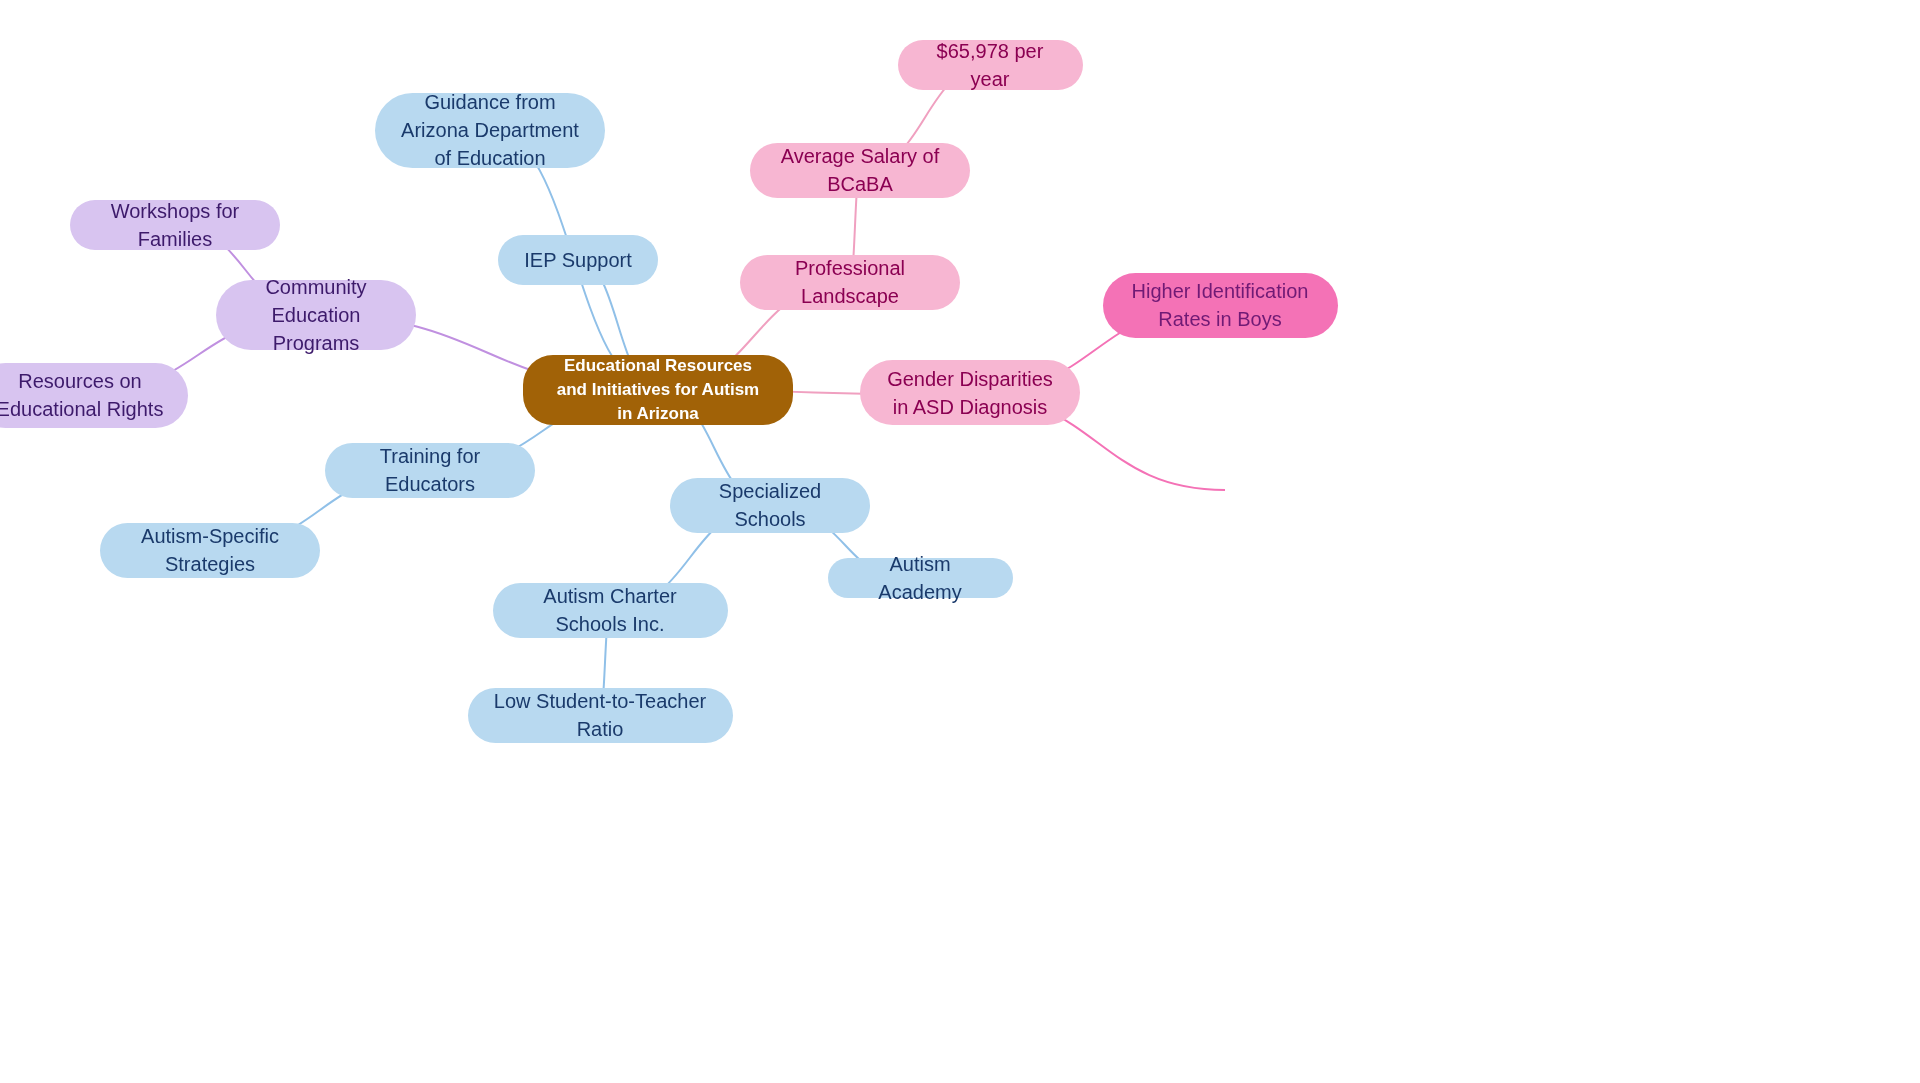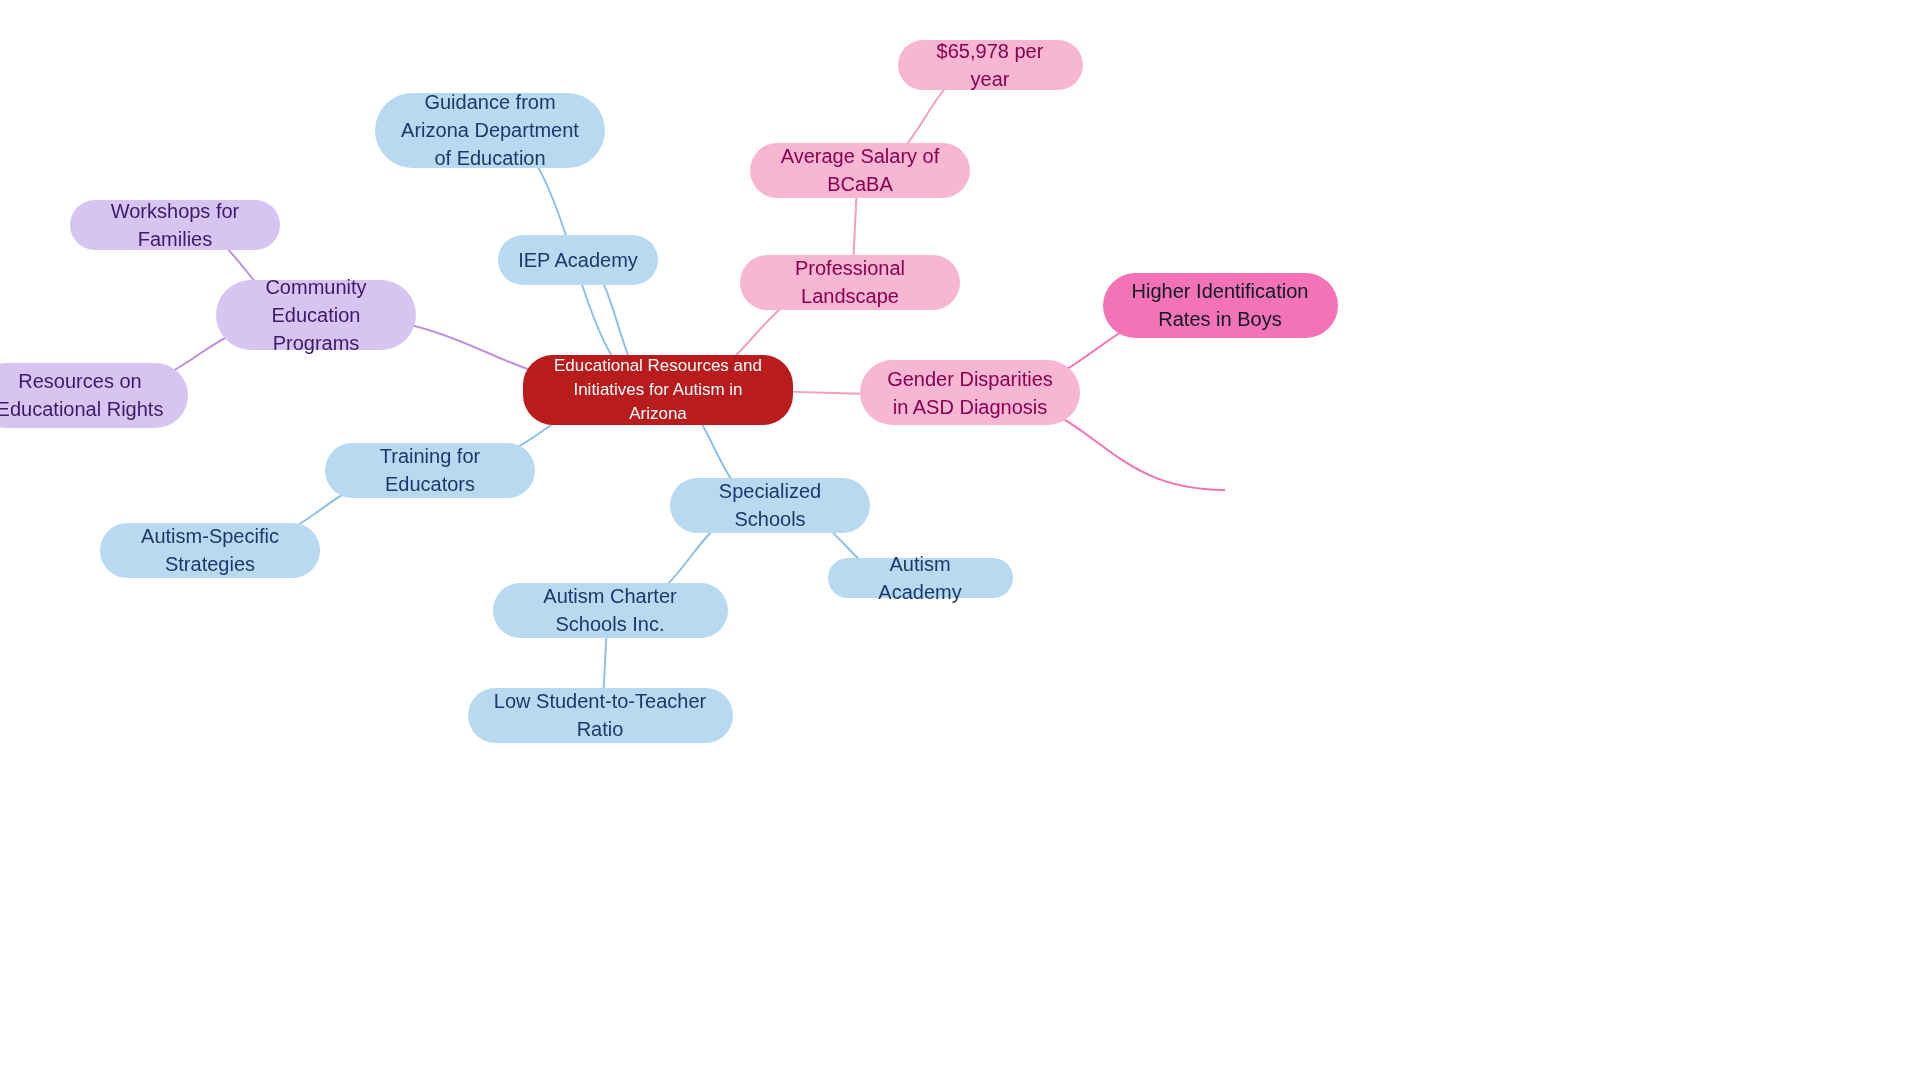--- a/index.html
+++ b/index.html
@@ -25,24 +25,24 @@
       align-items: center;
       justify-content: center;
       text-align: center;
       border-radius: 50px;
       padding: 12px 20px;
       z-index: 1;
       font-size: 20px;
       line-height: 1.4;
     }
     .node-center {
-      background: #b91c1c;
+      background: #a16207;
       color: #ffffff;
       font-size: 17px;
-      font-weight: 400;
+      font-weight: 700;
       border-radius: 30px;
       width: 260px;
       padding: 22px 24px;
     }
     .node-blue {
       background: #b8d9f0;
       color: #1a3a6b;
       border: none;
     }
     .node-pink {
@@ -50,21 +50,21 @@
       color: #8b0052;
       border: none;
     }
     .node-purple {
       background: #d8c4f0;
       color: #3d1a6b;
       border: none;
     }
     .node-pink-bright {
       background: #f472b6;
-      color: #0f172a;
+      color: #701a75;
       border: none;
     }
   </style>
 </head>
 <body>
 
 <svg class="connections" id="svg-connections">
     <path d="M 658 390 C 574 390, 574 130, 490 130" stroke="#90c0e8" stroke-width="2" fill="none"></path>
     <path d="M 658 390 C 618 390, 618 260, 578 260" stroke="#90c0e8" stroke-width="2" fill="none"></path>
     <path d="M 658 390 C 754 390, 754 282, 850 282" stroke="#f0a0c0" stroke-width="2" fill="none"></path>
@@ -89,21 +89,21 @@
   <div class="node node-center" id="node-center" style="left: 523px; top: 355px; width: 270px; height: 70px;">
     <span>Educational Resources and
 Initiatives for Autism in Arizona</span>
   </div>
 
 <div class="node node-blue" id="node-guidance" style="left: 375px; top: 92.5px; width: 230px; height: 75px;">
       <span>Guidance from Arizona
 Department of Education</span>
     </div>
     <div class="node node-blue" id="node-iep" style="left: 498px; top: 235px; width: 160px; height: 50px;">
-      <span>IEP Academy</span>
+      <span>IEP Support</span>
     </div>
     <div class="node node-pink" id="node-professional" style="left: 740px; top: 254.5px; width: 220px; height: 55px;">
       <span>Professional Landscape</span>
     </div>
     <div class="node node-pink" id="node-avg-salary" style="left: 750px; top: 142.5px; width: 220px; height: 55px;">
       <span>Average Salary of BCaBA</span>
     </div>
     <div class="node node-pink" id="node-salary-amount" style="left: 897.5px; top: 40px; width: 185px; height: 50px;">
       <span>$65,978 per year</span>
     </div>

